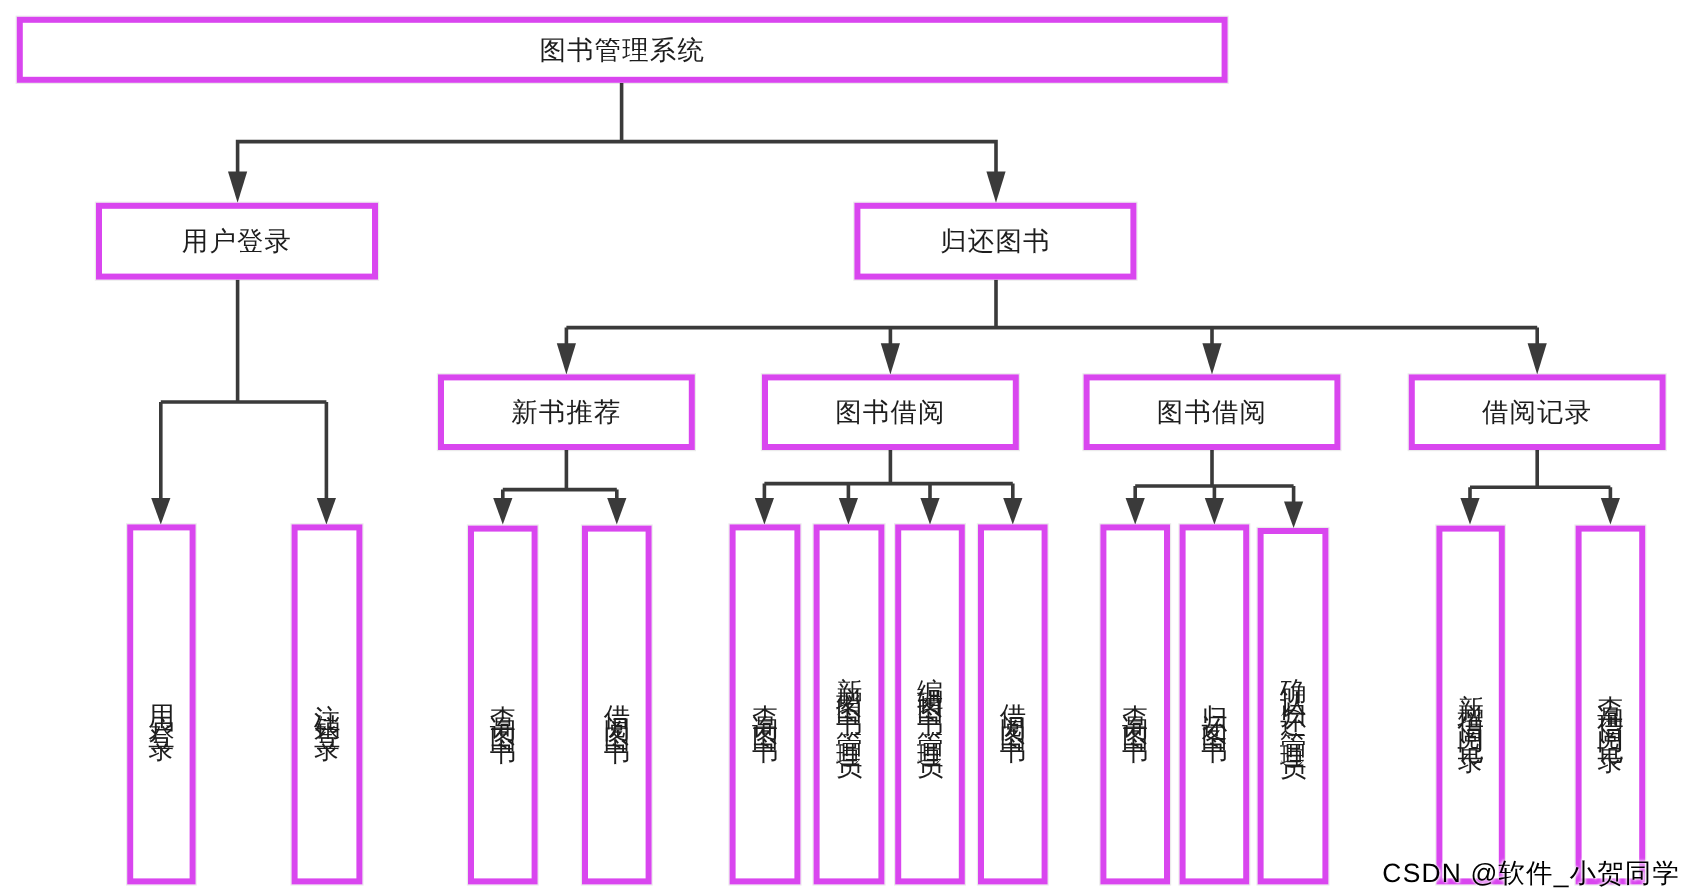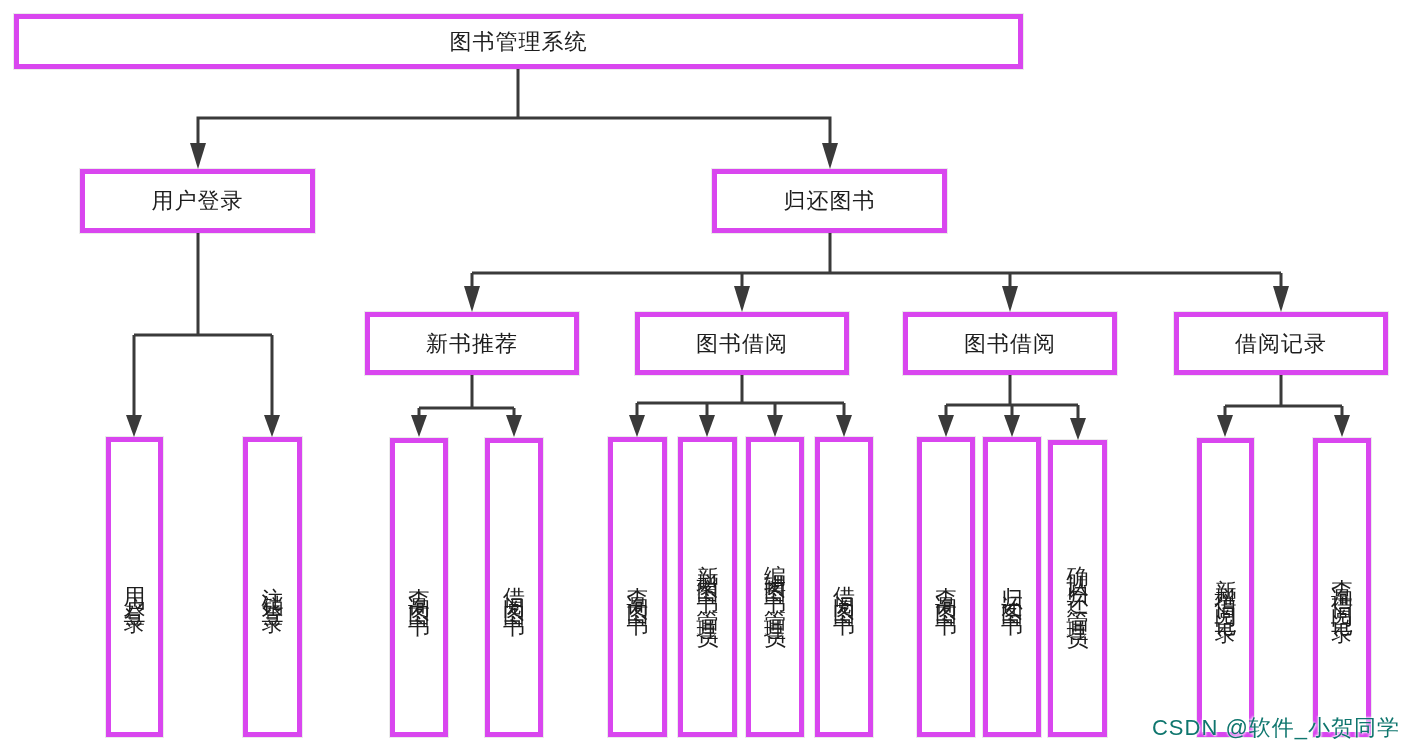--- a/index.html
+++ b/index.html
@@ -33,21 +33,21 @@
     font-size:22px;
     letter-spacing:9px;
     line-height:1.1;
     color:#1d1d1d;
   }
   #watermark{
     position:absolute;
     right:5px;
     bottom:4px;
     font-size:22px;
-    color:#0f766e;
+    color:#000000;
     letter-spacing:1px;
     text-shadow:1px 1px 2px #ffffff,-1px -1px 2px #ffffff;
     white-space:nowrap;
     z-index:5;
   }
 </style>
 </head>
 <body>
 
 <div id="stage">

